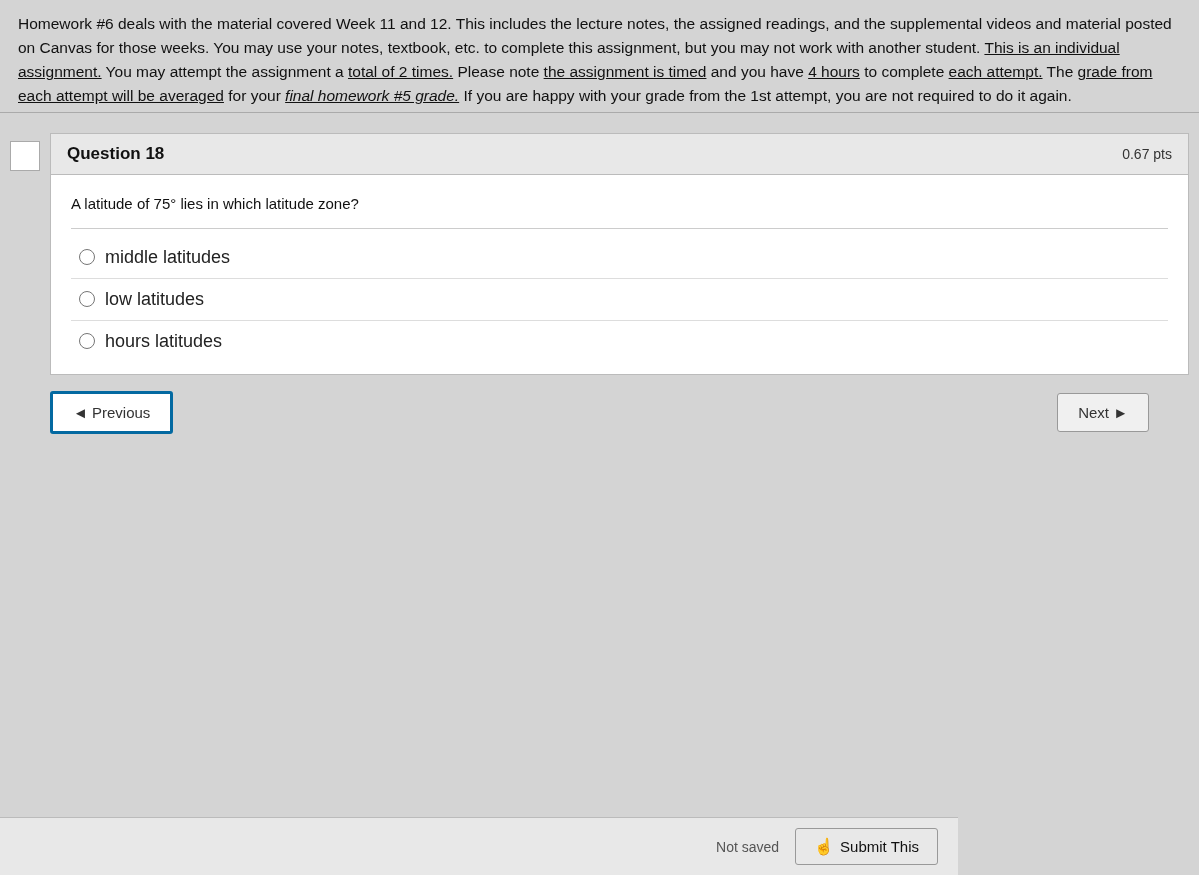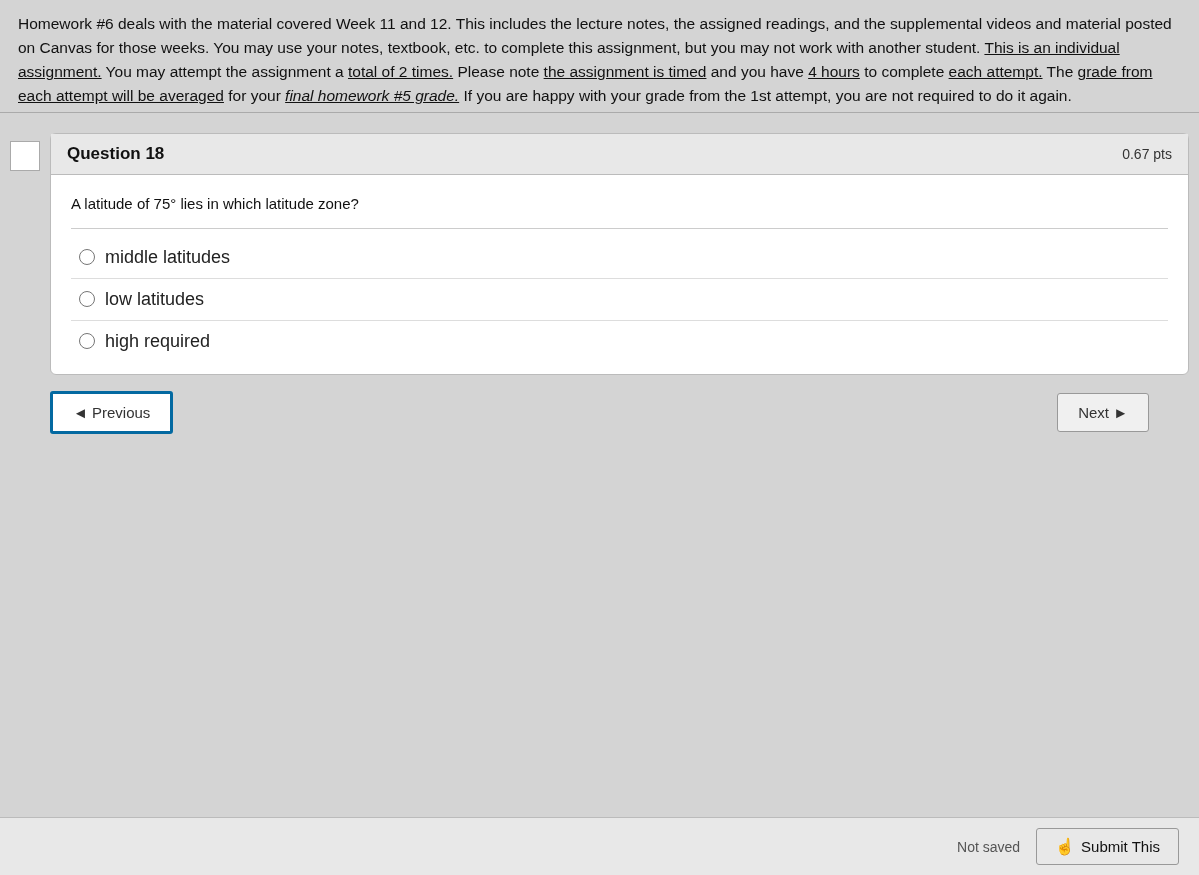--- a/index.html
+++ b/index.html
@@ -139,21 +139,21 @@
       color: #333;
       display: flex;
       align-items: center;
       gap: 4px;
     }
 
     .bottom-bar {
       position: fixed;
       bottom: 0;
       left: 0;
-      width: 1199px;
+      width: 958px;
       background: #e8e8e8;
       border-top: 1px solid #bbb;
       padding: 10px 20px;
       display: flex;
       justify-content: flex-end;
       align-items: center;
       gap: 16px;
     }
 
     .not-saved-text {
@@ -198,21 +198,21 @@
     .flag-area {
       width: 40px;
       flex-shrink: 0;
       padding-top: 8px;
     }
 
     .inner-question-box {
       flex: 1;
       background: #fff;
       border: 1px solid #bbb;
-      border-radius: 6px;
+      border-radius: 0;
     }
   </style>
 </head>
 <body>
 
 <div class="page-wrapper">
 
   <div class="intro-text">
     <p>
       Homework #6 deals with the material covered Week 11 and 12. This includes the lecture notes, the assigned
@@ -247,21 +247,21 @@
           <div class="answer-option">
             <input type="radio" name="q18" id="opt1" style="">
             <label for="opt1">middle latitudes</label>
           </div>
           <div class="answer-option">
             <input type="radio" name="q18" id="opt2" style="">
             <label for="opt2">low latitudes</label>
           </div>
           <div class="answer-option">
             <input type="radio" name="q18" id="opt3" style="">
-            <label for="opt3">high required</label>
+            <label for="opt3">hours latitudes</label>
           </div>
         </div>
       </div>
     </div>
   </div>
 
   <div class="nav-buttons">
     <button class="btn-previous">◄ Previous</button>
     <button class="btn-next">Next ►</button>
   </div>

